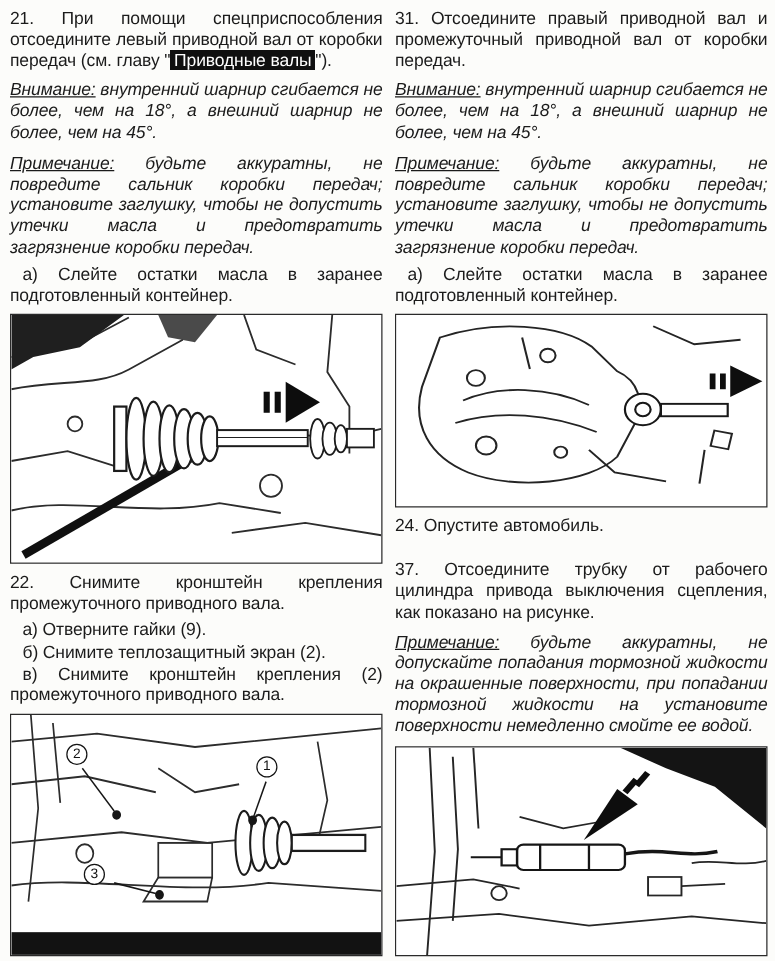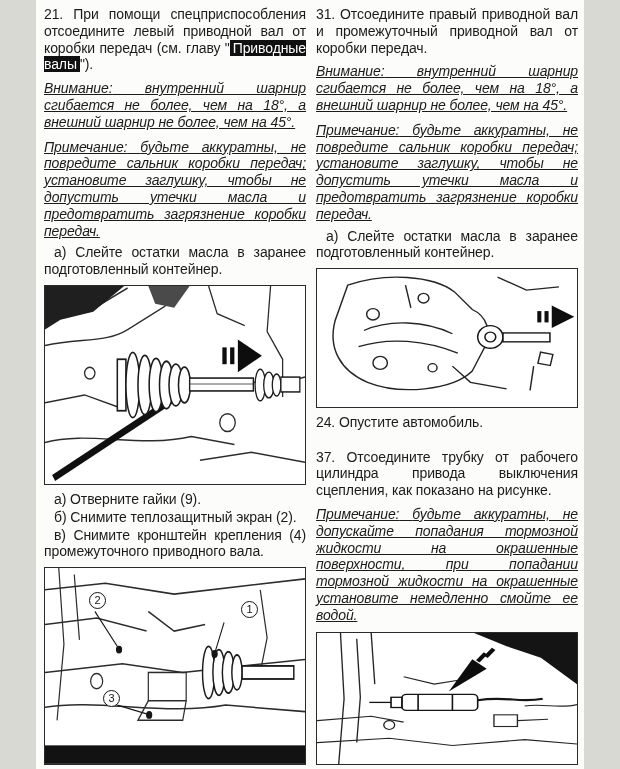--- a/index.html
+++ b/index.html
@@ -1,27 +1,27 @@
 <!DOCTYPE html>
 <html><head>
 <meta charset="utf-8">
 <style>
   * { margin:0; padding:0; box-sizing:border-box; }
   html,body { background:#d9d9d4; }
   .page {
-    width:548px; height:769px; margin:0 auto;
+    width:620px; height:769px; margin:0 auto;
     background:#fcfcfa; color:#1b1b1b;
     font-family:"Liberation Sans", sans-serif;
     font-size:14px; line-height:1.2; letter-spacing:-0.1px;
     display:flex; gap:10px;
     padding:6px 6px 4px 8px; overflow:hidden;
   }
   .col { flex:1 1 0; min-width:0; display:flex; flex-direction:column; }
   p.para { text-align:justify; margin:0 0 4px 0; }
-  p.note { margin:3px 0 5px 0;text-decoration:underline; }
+  p.note { margin:3px 0 5px 0; }
   .it { font-style:italic; }
   .nlabel { font-style:italic; text-decoration:underline; }
   .sub { text-indent:10px; }
   .inv { background:#101010; color:#ffffff; padding:0 3px; }
   .figure {
     border:1.6px solid #2a2a2a; background:#ffffff;
     position:relative; margin:3px 0 6px 0; overflow:hidden;
   }
   .figure.last { margin-bottom:0; }
   .figure svg { display:block; width:100%; height:100%; }
@@ -90,23 +90,24 @@
           <rect x="274" y="92" width="22" height="15"></rect>
         </g>
         <g fill="#0d0d0d">
           <rect x="206" y="62" width="5" height="17"></rect>
           <rect x="215" y="62" width="5" height="17"></rect>
           <polygon points="224,54 252,70.5 224,87"></polygon>
         </g>
       </svg>
     </div>
 
+    <p class="para">22. Снимите кронштейн крепления промежуточного приводного вала.</p>
     <p class="para sub" style="margin-bottom:1px">а) Отверните гайки (9).</p>
     <p class="para sub" style="margin-bottom:1px">б) Снимите теплозащитный экран (2).</p>
-    <p class="para sub">в) Снимите кронштейн крепления (4) промежуточного приводного вала.</p>
+    <p class="para sub">в) Снимите кронштейн крепления (2) промежуточного приводного вала.</p>
 
     <div class="figure fig-fill last">
       <svg viewBox="0 0 302 180" preserveAspectRatio="none">
         <rect width="302" height="180" fill="#ffffff"></rect>
         <g stroke="#2c2c2c" stroke-width="1.4" fill="none">
           <path d="M0,20 L70,14 L150,24 L302,10"></path>
           <path d="M0,52 L60,46 L118,58"></path>
           <path d="M16,0 L22,70 L14,140"></path>
           <path d="M34,6 L40,66"></path>
           <path d="M0,96 L90,88 L160,96 L302,84"></path>
@@ -177,21 +178,21 @@
           <rect x="244" y="52" width="4.5" height="14"></rect>
           <rect x="252" y="52" width="4.5" height="14"></rect>
           <polygon points="260,45 285,59 260,73"></polygon>
         </g>
       </svg>
     </div>
 
     <p class="para" style="margin-bottom:18px">24. Опустите автомобиль.</p>
     <p class="para">37. Отсоедините трубку от рабочего цилиндра привода выключения сцепления, как показано на рисунке.</p>
 
-    <p class="para note"><span class="nlabel">Примечание:</span> <span class="it">будьте аккуратны, не допускайте попадания тормозной жидкости на окрашенные поверхности, при попадании тормозной жидкости на окрашенные установите немедленно смойте ее водой.</span></p>
+    <p class="para note"><span class="nlabel">Примечание:</span> <span class="it">будьте аккуратны, не допускайте попадания тормозной жидкости на окрашенные поверхности, при попадании тормозной жидкости на установите поверхности немедленно смойте ее водой.</span></p>
 
     <div class="figure fig-fill last">
       <svg viewBox="0 0 288 180" preserveAspectRatio="none">
         <rect width="288" height="180" fill="#ffffff"></rect>
         <polygon points="174,0 288,0 288,70 248,34 210,18" fill="#141414"></polygon>
         <g stroke="#262626" stroke-width="1.5" fill="none">
           <path d="M26,0 L30,90 L24,180"></path>
           <path d="M44,8 L48,88 L44,150"></path>
           <path d="M60,0 L64,70"></path>
           <path d="M0,120 L60,114 L96,122"></path>

